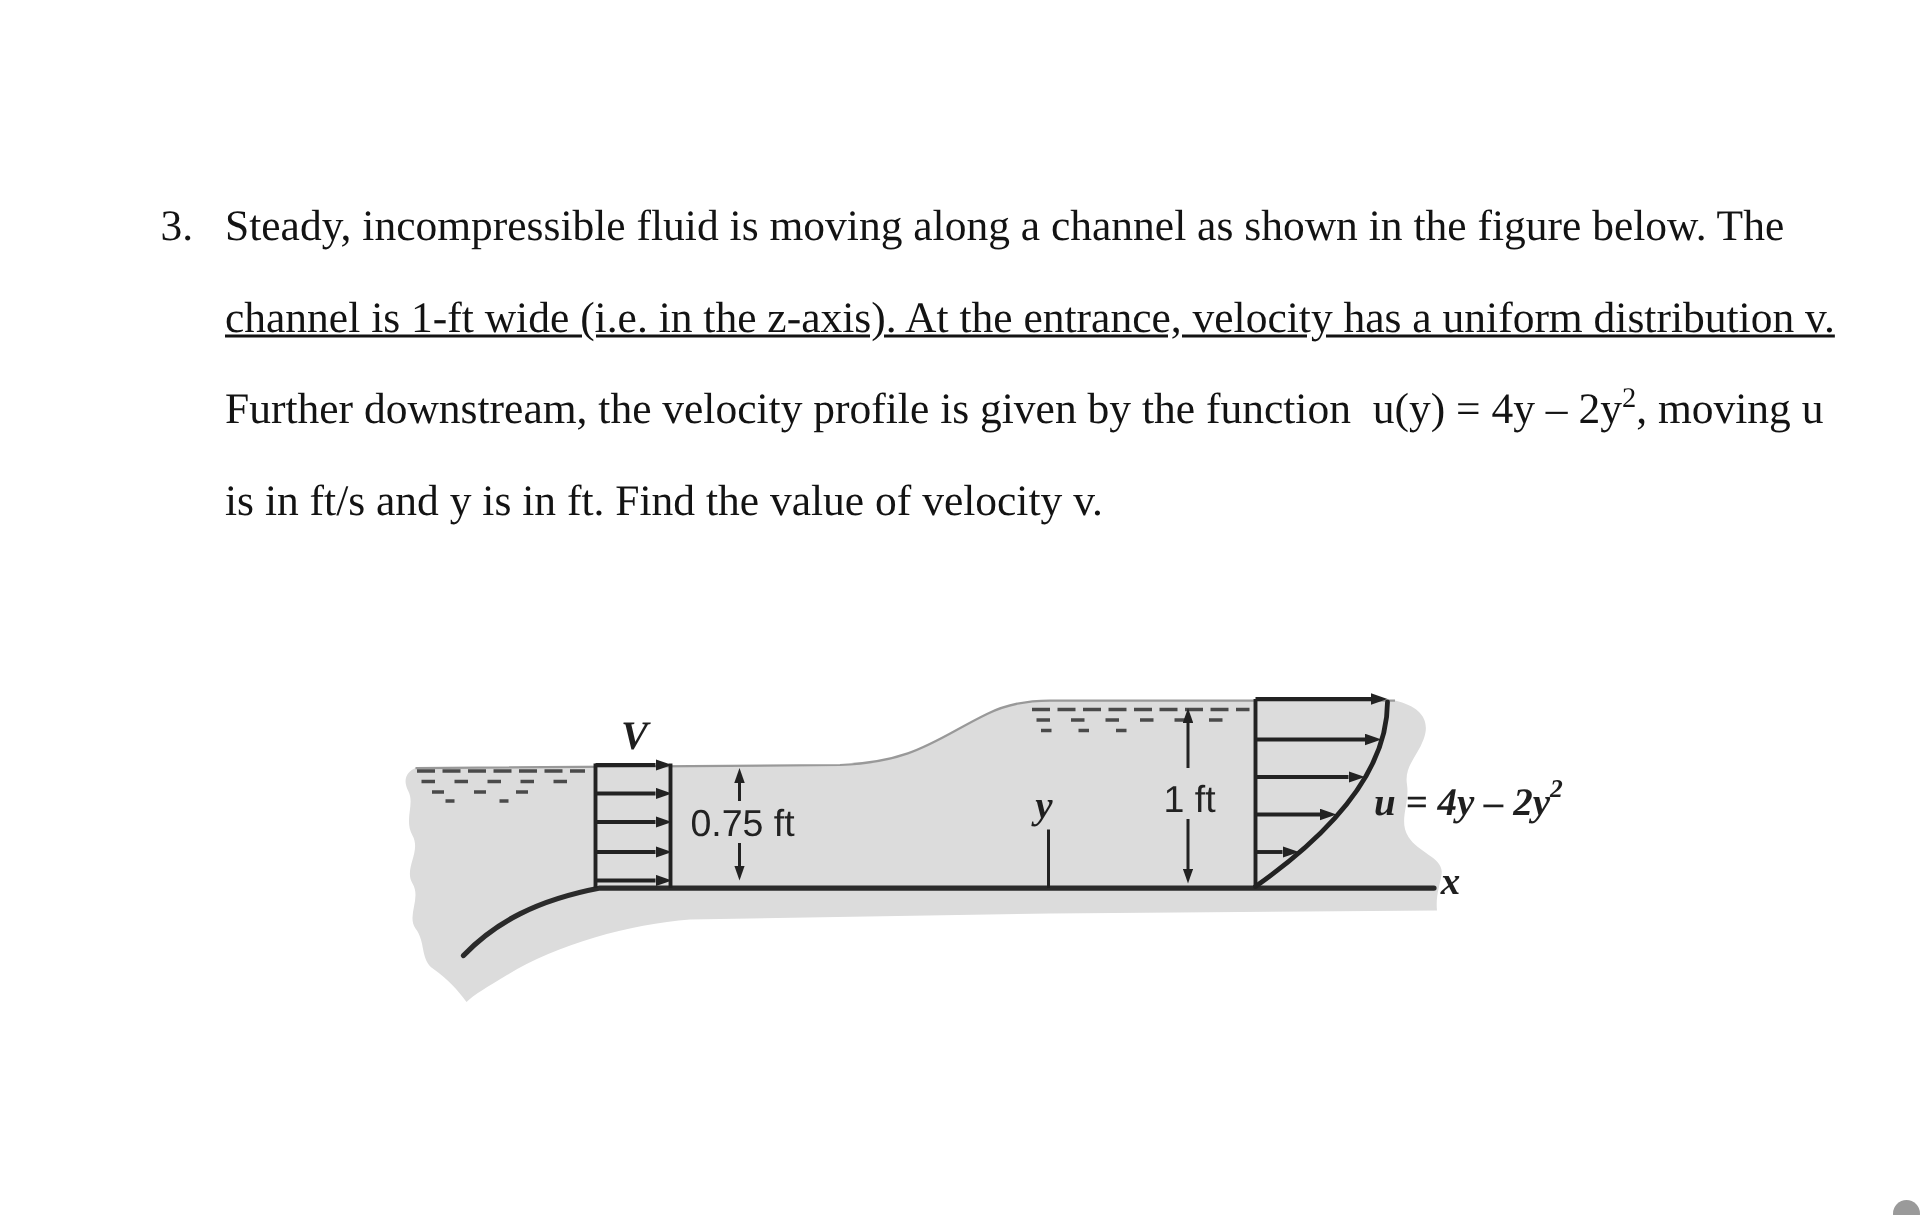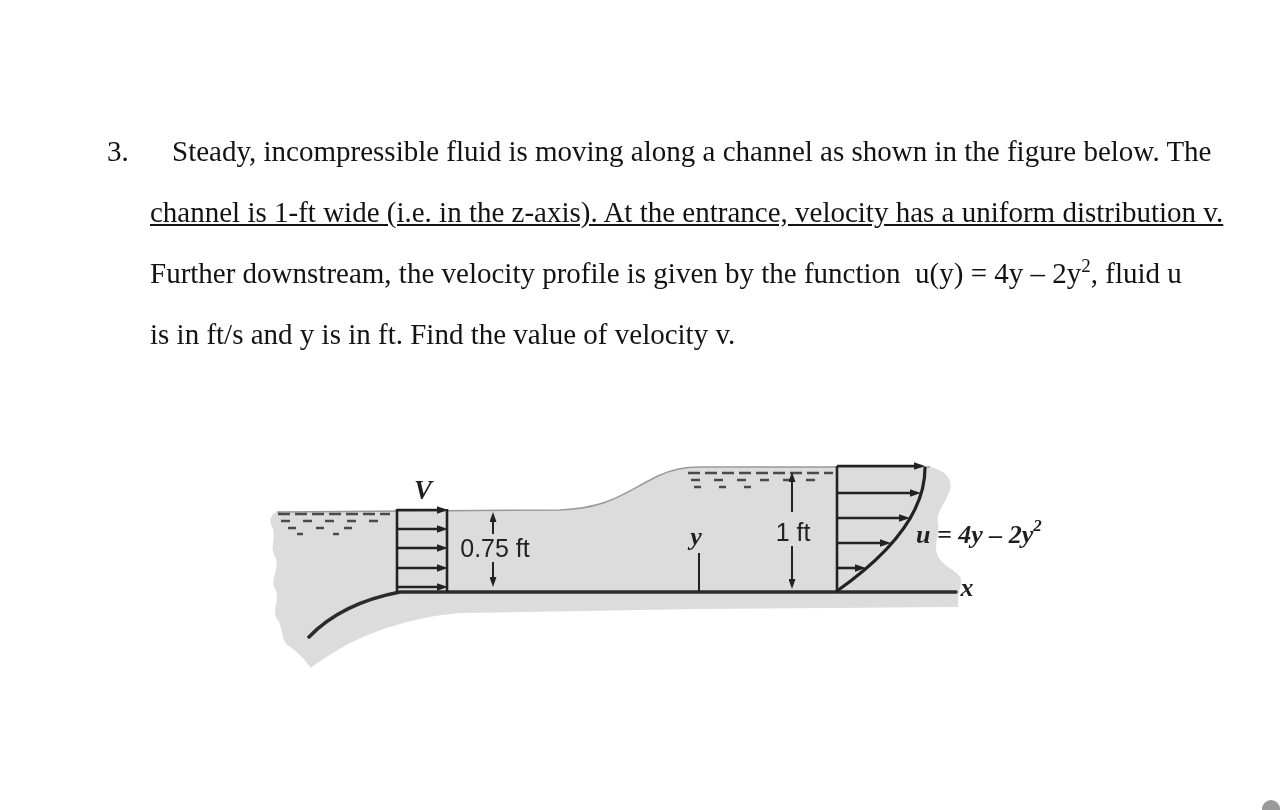--- a/index.html
+++ b/index.html
@@ -22,21 +22,21 @@
   .pnum {
     position: absolute;
     left: 107px; top: 135px;
     white-space: pre;
   }
   .pline {
     position: absolute;
     left: 150px;
     white-space: pre;
   }
-  .pline.l1 { top: 135px; margin-left: 22px; }
+  .pline.l1 { top: 135px; }
   .pline.l2 { top: 196px; text-decoration: underline; }
   .pline.l3 { top: 257px; }
   .pline.l4 { top: 318px; font-family: Liberation Serif, serif; }
   .pline sup {
     font-size: 19px;
     line-height: 0;
     vertical-align: 11px;
   }
   .figure-wrap {
     position: absolute;
@@ -62,21 +62,21 @@
     background: #9a9a9a;
   }
 </style>
 </head>
 <body>
 
 <div class="problem">
   <div class="pnum">3.</div>
   <div class="pline l1">Steady, incompressible fluid is moving along a channel as shown in the figure below. The</div>
   <div class="pline l2">channel is 1-ft wide (i.e. in the z-axis). At the entrance, velocity has a uniform distribution v.</div>
-  <div class="pline l3"><span>Further downstream, the velocity profile is given by the function &nbsp;u(y) = 4y – 2y</span><sup>2</sup><span>, fluid u</span></div>
+  <div class="pline l3"><span>Further downstream, the velocity profile is given by the function &nbsp;u(y) = 4y – 2y</span><sup>2</sup><span>, moving u</span></div>
   <div class="pline l4">is in ft/s and y is in ft. Find the value of velocity v.</div>
 </div>
 
 <div class="figure-wrap">
   <svg width="820" height="262" viewBox="260 448 820 262" xmlns="http://www.w3.org/2000/svg">
     <defs>
       <marker id="arrow" viewBox="0 0 10 7" refX="0" refY="3.5" markerWidth="11" markerHeight="8" orient="auto" markerUnits="userSpaceOnUse">
         <path d="M0,0 L10,3.5 L0,7 Z" fill="#222222"></path>
       </marker>
       <marker id="arrow-dim" viewBox="0 0 10 7" refX="1" refY="3.5" markerWidth="10" markerHeight="7" orient="auto" markerUnits="userSpaceOnUse">

